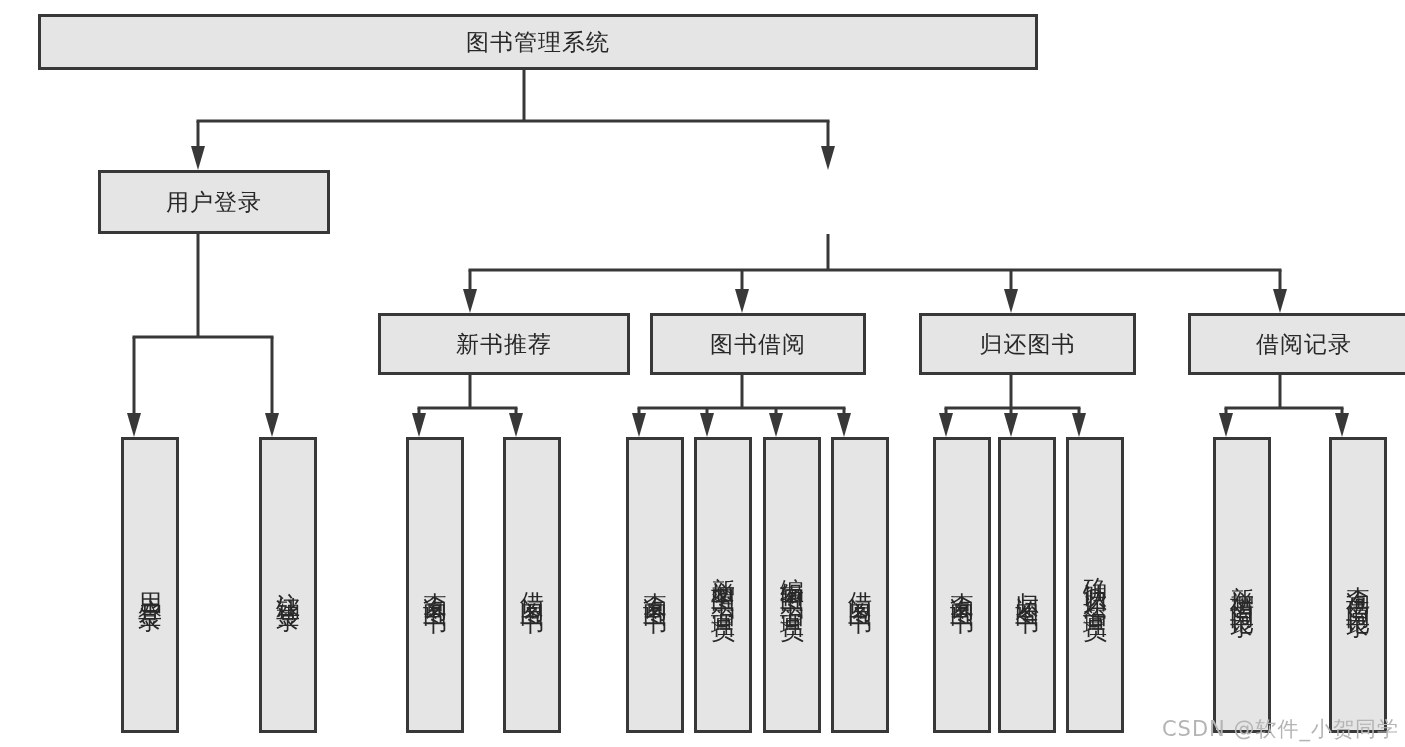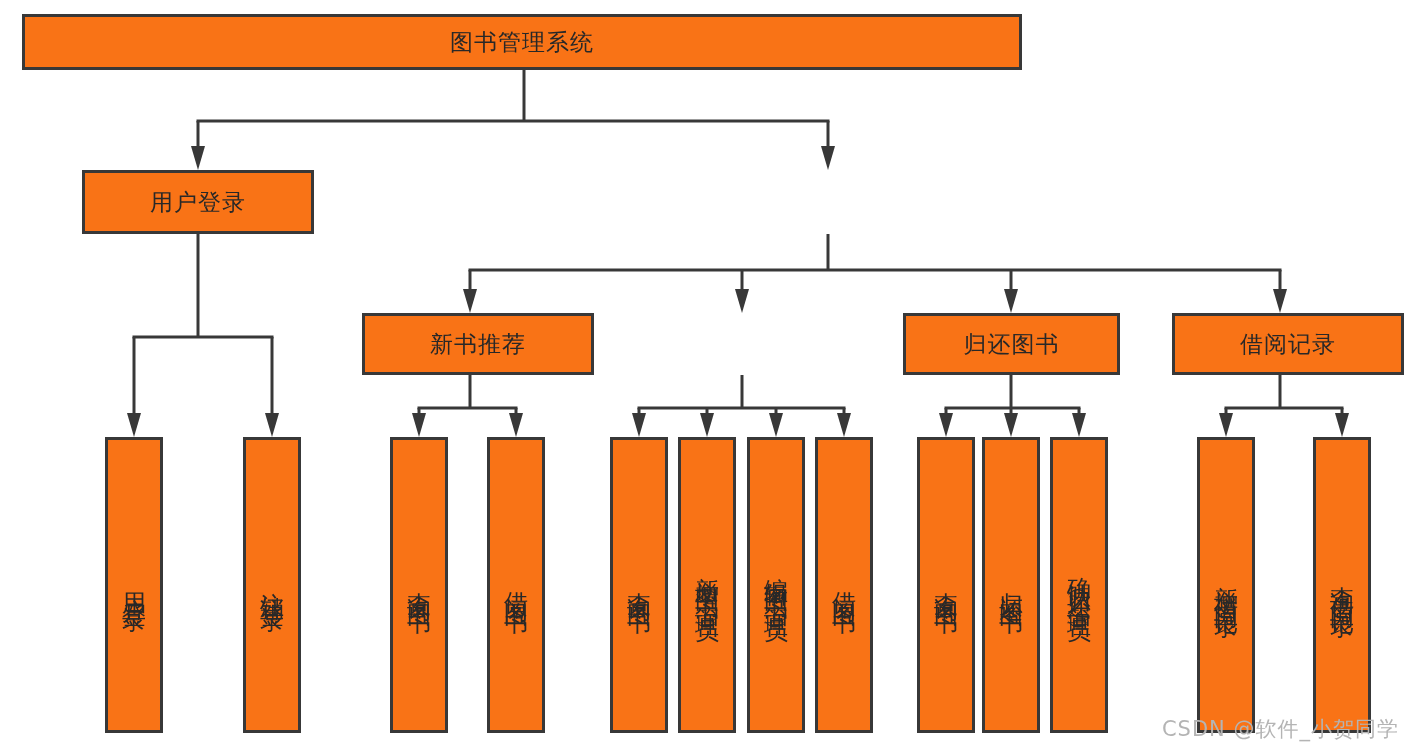--- a/index.html
+++ b/index.html
@@ -1,23 +1,24 @@
 <!DOCTYPE html>
 <html><head>
 <meta charset="utf-8">
 <style>
   html,body{margin:0;padding:0;background:#ffffff;}
   body{font-family:"DejaVu Sans","Liberation Sans",sans-serif;}
   .canvas{position:relative;width:1405px;height:747px;background:#ffffff;overflow:hidden;}
   .connectors{position:absolute;left:0;top:0;z-index:1;}
   .box{
     position:absolute;z-index:2;box-sizing:border-box;
-    background:#f97316;border:3px solid #383838;
+    background:#e5e5e5;border:3px solid #383838;
     display:flex;align-items:center;justify-content:center;
     color:#282828;
+    margin-left:16px;
   }
   .h{font-size:23px;letter-spacing:1px;}
   .v{
     writing-mode:vertical-lr;
     font-size:24px;letter-spacing:6px;line-height:1;
     text-align:center;
   }
   .watermark{
     position:absolute;z-index:5;
     right:6px;bottom:4px;
@@ -122,22 +123,25 @@
   </svg>
 
   <div class="box h" style="left:22px;top:14px;width:1000px;height:56px">
     <span>图书管理系统</span>
   </div>
 
   <div class="box h" style="left:82px;top:170px;width:232px;height:64px">
     <span>用户登录</span>
   </div>
 
-  <div class="box h" style="left:362px;top:313px;width:232px;height:62px">
+  <div class="box h" style="left:362px;top:313px;width:252px;height:62px">
     <span>新书推荐</span>
+  </div>
+  <div class="box h" style="left:634px;top:313px;width:216px;height:62px">
+    <span>图书借阅</span>
   </div>
   <div class="box h" style="left:903px;top:313px;width:217px;height:62px">
     <span>归还图书</span>
   </div>
   <div class="box h" style="left:1172px;top:313px;width:232px;height:62px">
     <span>借阅记录</span>
   </div>
 
   <div class="box v" style="left:105px;top:437px;width:58px;height:296px">
     <span>用户登录</span>

